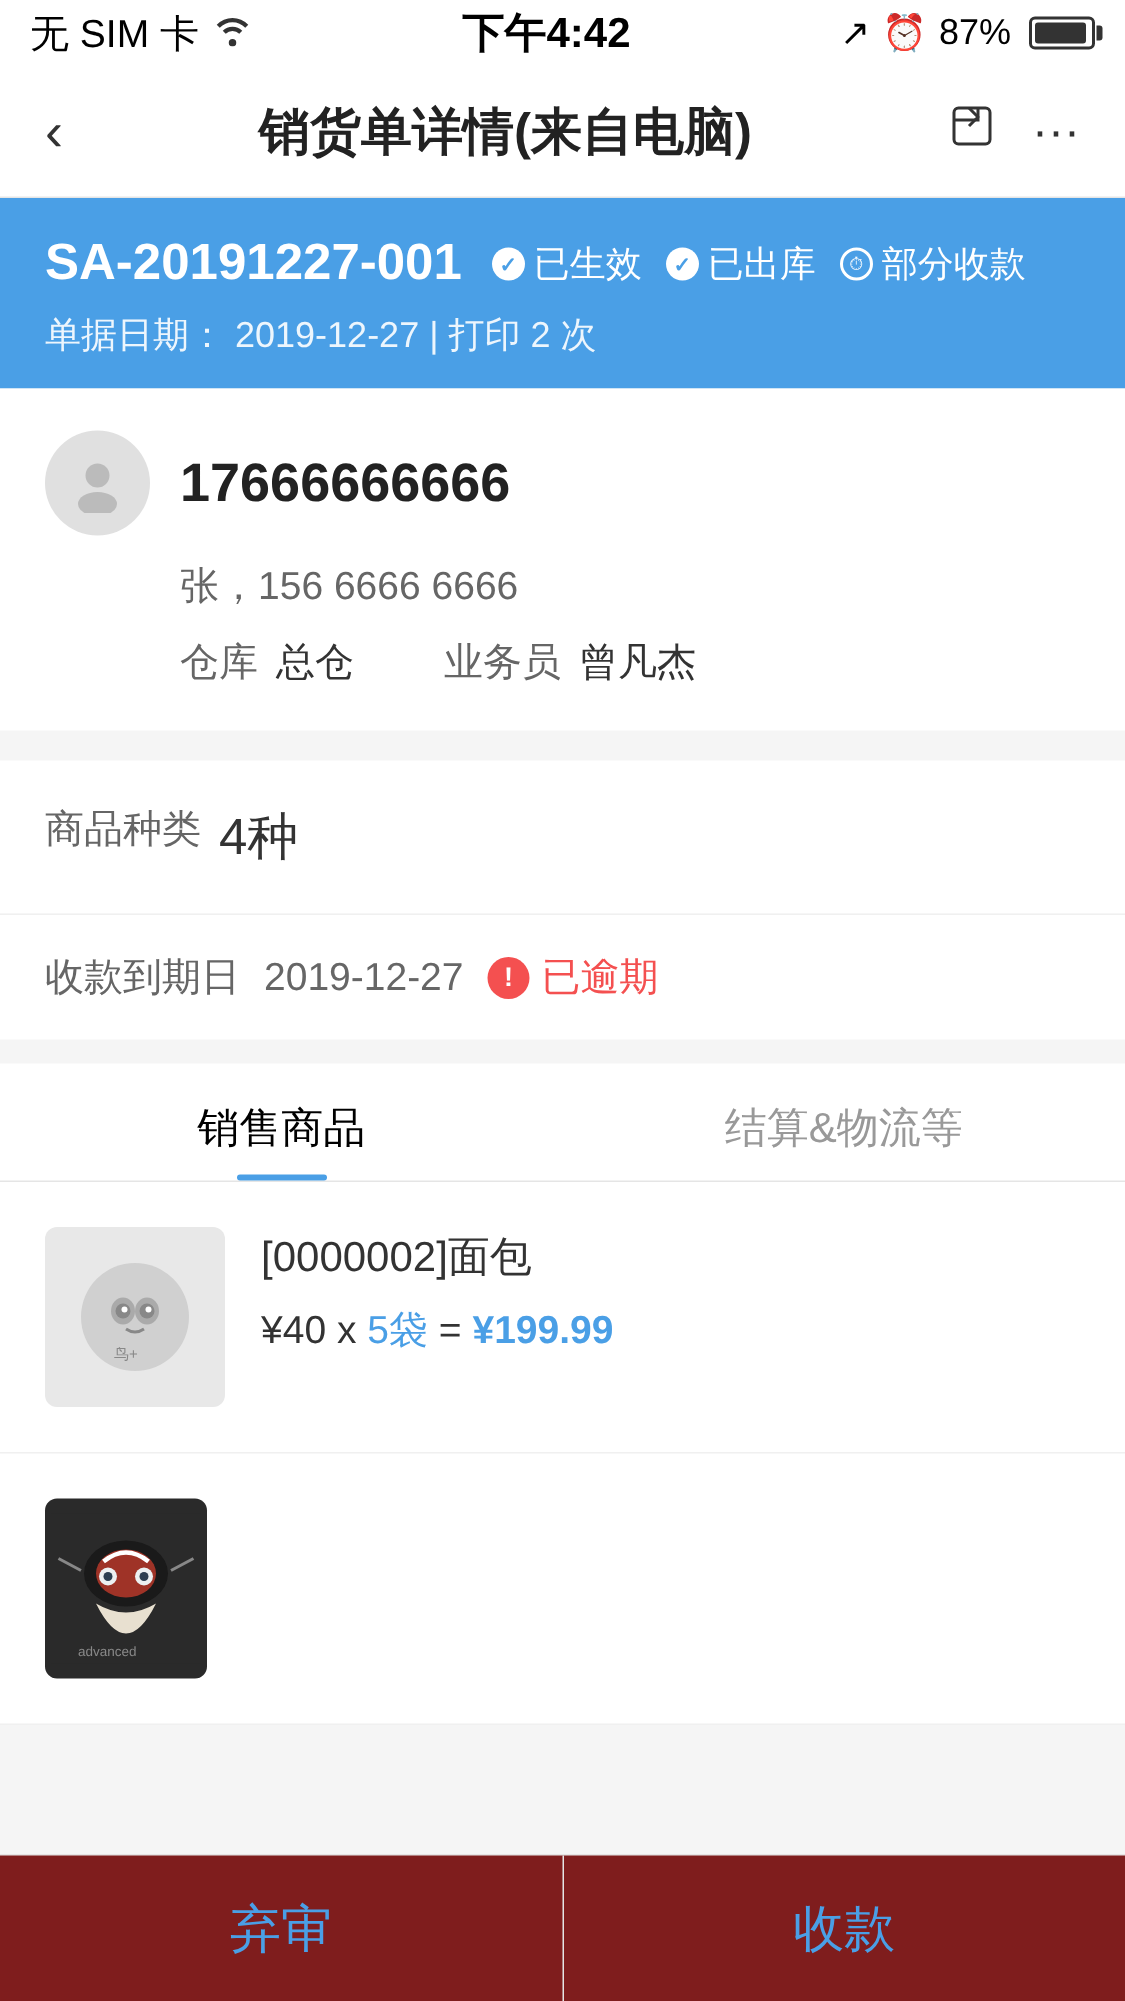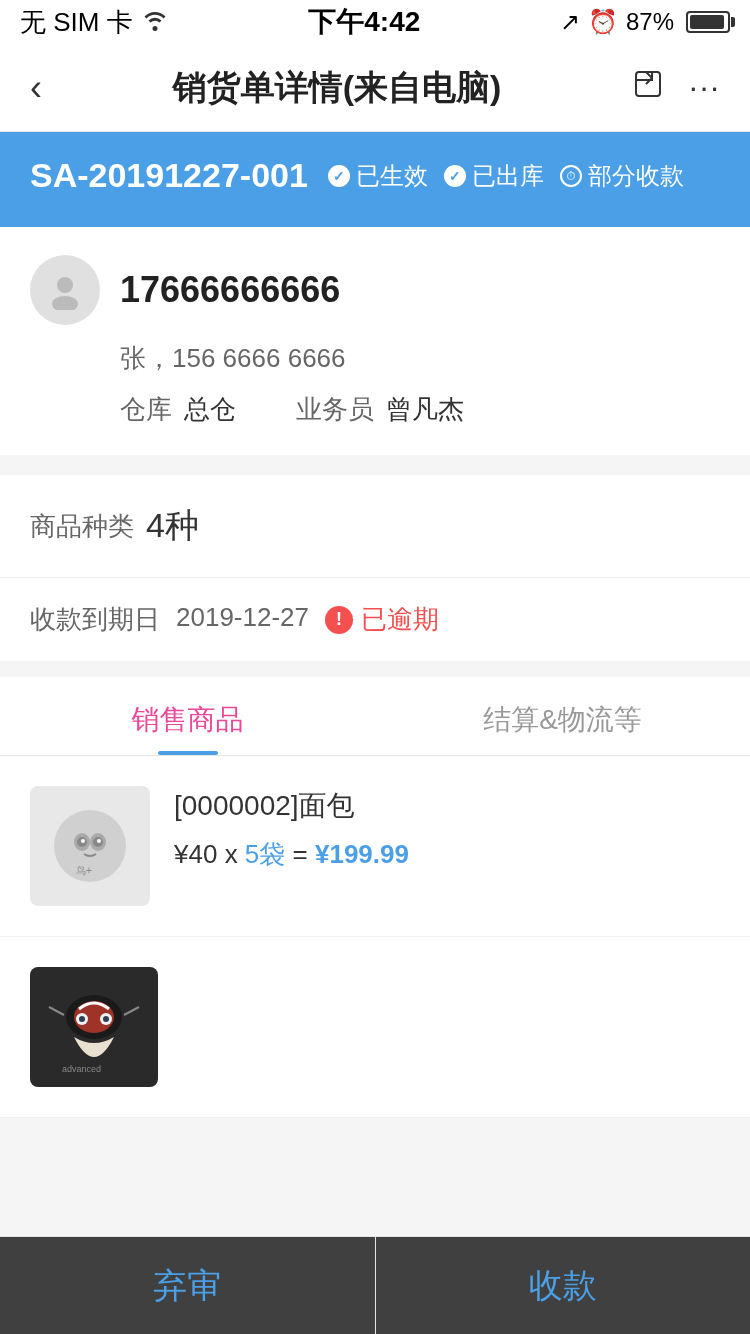--- a/index.html
+++ b/index.html
@@ -202,38 +202,37 @@
       justify-content: space-between;
       align-items: flex-start;
     }
     .summary-left, .summary-right {
       display: flex;
       flex-direction: column;
       gap: 14px;
     }
     .summary-item {
       display: flex;
-      align-items: center;
       gap: 12px;
       font-size: 26px;
     }
     .summary-label { color: #666; }
     .summary-value-black { color: #333; font-size: 34px; }
     .summary-value-blue { color: #4A9FE6; font-size: 26px; }
 
     
     .due-section {
       background: #fff;
       padding: 24px 30px;
       margin-top: 0;
       border-top: 1px solid #f0f0f0;
     }
     .due-row {
       display: flex;
-      align-items: flex-start;
+      align-items: center;
       gap: 16px;
       font-size: 26px;
       color: #666;
     }
     .overdue-badge {
       display: flex;
       align-items: center;
       gap: 8px;
       color: #F45050;
       font-size: 26px;
@@ -263,21 +262,21 @@
     .tab-item {
       flex: 1;
       display: flex;
       flex-direction: column;
       align-items: center;
       padding: 24px 0 16px;
       font-size: 28px;
       cursor: pointer;
       position: relative;
     }
-    .tab-item.active { color: #ec4899; }
+    .tab-item.active { color: #000000; }
     .tab-item.inactive { color: #999; }
     .tab-indicator {
       position: absolute;
       bottom: 0;
       width: 60px;
       height: 4px;
       background: #4A9FE6;
       border-radius: 2px;
     }
 
@@ -298,21 +297,21 @@
       background: #e8e8e8;
       border-radius: 8px;
       flex-shrink: 0;
       display: flex;
       align-items: center;
       justify-content: center;
       color: #aaa;
       font-size: 50px;
     }
     .product-thumb-dark {
-      width: 128px;
+      width: 108px;
       height: 120px;
       background: #2a2a2a;
       border-radius: 8px;
       flex-shrink: 0;
       display: flex;
       align-items: center;
       justify-content: center;
       overflow: hidden;
     }
     .product-info { flex: 1; }
@@ -337,21 +336,21 @@
     }
     .product-price .qty { color: #4A9FE6; }
     .product-price .total { color: #4A9FE6; font-weight: 600; }
 
     
     .bottom-bar {
       position: fixed;
       bottom: 0;
       width: 750px;
       height: 98px;
-      background: #404040;
+      background: #7f1d1d;
       border-top: 1px solid #e5e5e5;
       display: flex;
     }
     .bottom-btn {
       flex: 1;
       display: flex;
       align-items: center;
       justify-content: center;
       font-size: 34px;
       cursor: pointer;
@@ -410,20 +409,27 @@
       <span class="badge">
         <span class="badge-check">✓</span>
         <span>已出库</span>
       </span>
       <span class="badge">
         <span class="badge-clock">⏱</span>
         <span>部分收款</span>
       </span>
     </div>
   </div>
+  <div class="order-date">
+    <span>单据日期：</span>
+    <span>2019-12-27</span>
+    <span>| 打印</span>
+    <span> </span><span>2</span>
+    <span>次</span>
+  </div>
 </div>
 
 <div class="customer-section">
   <div class="customer-top">
     <div class="customer-avatar">
       <svg viewBox="0 0 40 40" fill="none">
         <circle cx="20" cy="15" r="8" fill="#bbb"></circle>
         <ellipse cx="20" cy="34" rx="13" ry="8" fill="#bbb"></ellipse>
       </svg>
     </div>

